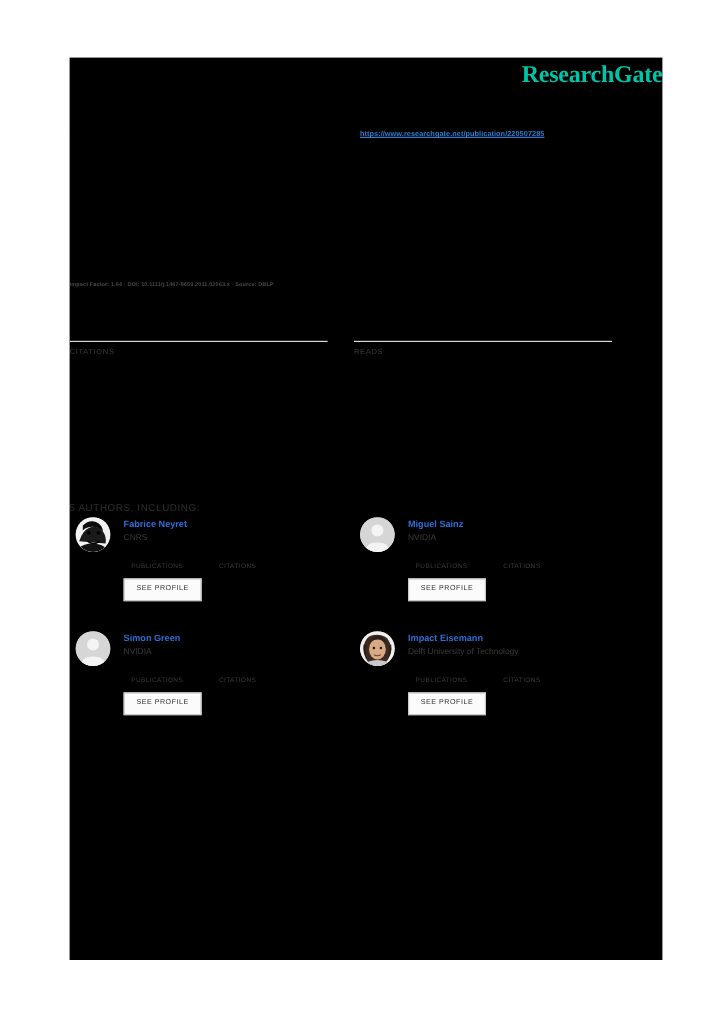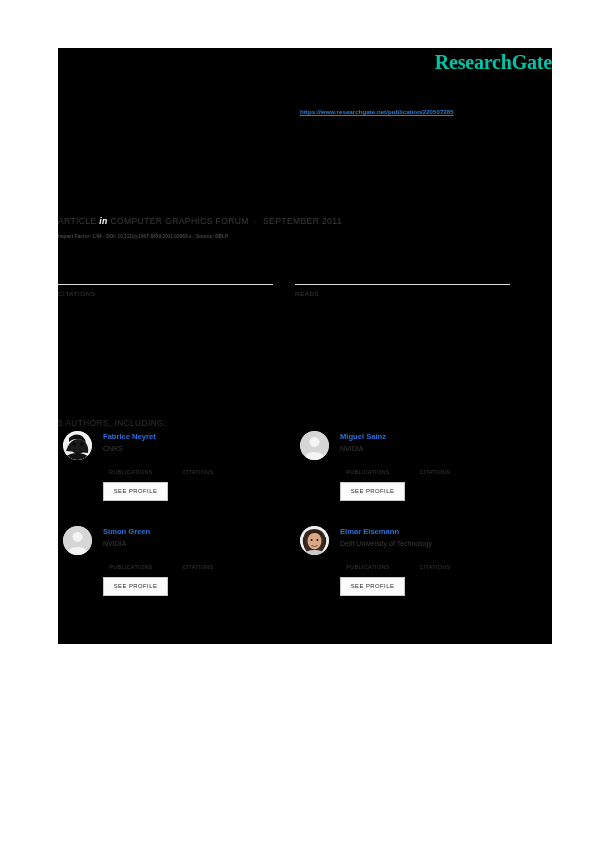--- a/index.html
+++ b/index.html
@@ -14,21 +14,21 @@
     font-family: "Liberation Sans", sans-serif;
     overflow: hidden;
   }
 
   
   #rg-page {
     position: absolute;
     left: 58px;
     top: 48px;
     width: 494px;
-    height: 596px;
+    height: 752px;
     background: #000000;
     overflow: hidden;
   }
 
   
   .brand {
     position: absolute;
     right: 0px;
     top: 3px;
     font-family: "Liberation Serif", serif;
@@ -229,27 +229,20 @@
 <div id="rg-page">
 
   <div class="brand">ResearchGate</div>
 
   <div class="hidden-text" style="position:absolute;left:0;top:58px;font-size:6.1px;">See discussions, stats, and author profiles for this publication at:</div>
 
   <a class="rg-url" href="#">https://www.researchgate.net/publication/220507285</a>
 
   <div class="pub-title hidden-text">Real-time rendering and animation of plentiful clouds</div>
 
-  <div class="pub-type">
-    <span>ARTICLE</span>
-    <span class="in">in</span>
-    <span>COMPUTER GRAPHICS FORUM</span>
-    <span>&nbsp;·&nbsp;</span>
-    <span>SEPTEMBER 2011</span>
-  </div>
 
   <div class="pub-meta">Impact Factor: 1.64 · DOI: 10.1111/j.1467-8659.2011.02063.x · Source: DBLP</div>
 
   <div class="stat left">
     <div class="stat-number"></div>
     <div class="stat-rule"></div>
     <div class="stat-label">CITATIONS</div>
   </div>
 
   <div class="stat right">
@@ -349,21 +342,21 @@
           <path d="M7 10 q3-6 8-6 q6 0 8 7 q-3-4-8-4 q-5 0-8 3z" fill="#2d1f17"></path>
           <path d="M5 12 q-1 7 1 11 q-4-4-3-12z" fill="#2d1f17"></path>
           <path d="M24 12 q1 7-1 11 q4-4 3-12z" fill="#2d1f17"></path>
           <circle cx="11.6" cy="14" r="1" fill="#1a1208"></circle>
           <circle cx="17.4" cy="14" r="1" fill="#1a1208"></circle>
           <path d="M11.5 19.5 q3 2 6 0" stroke="#6b3f2c" stroke-width="0.9" fill="none"></path>
           <path d="M2 29 q4-5 12.5-5 q8.5 0 12.5 5z" fill="#c9c9c9"></path>
         </g>
       </svg>
     </div>
-    <div class="author-name">Elmar Eisemann</div>
+    <div class="author-name">Impact Eisemann</div>
     <div class="author-affil">Delft University of Technology</div>
     <div class="metric m0">
       <span class="metric-value"></span>
       <span class="metric-label">PUBLICATIONS</span>
     </div>
     <div class="metric m1">
       <span class="metric-value"></span>
       <span class="metric-label">CITATIONS</span>
     </div>
     <button class="see-profile">SEE PROFILE</button>

